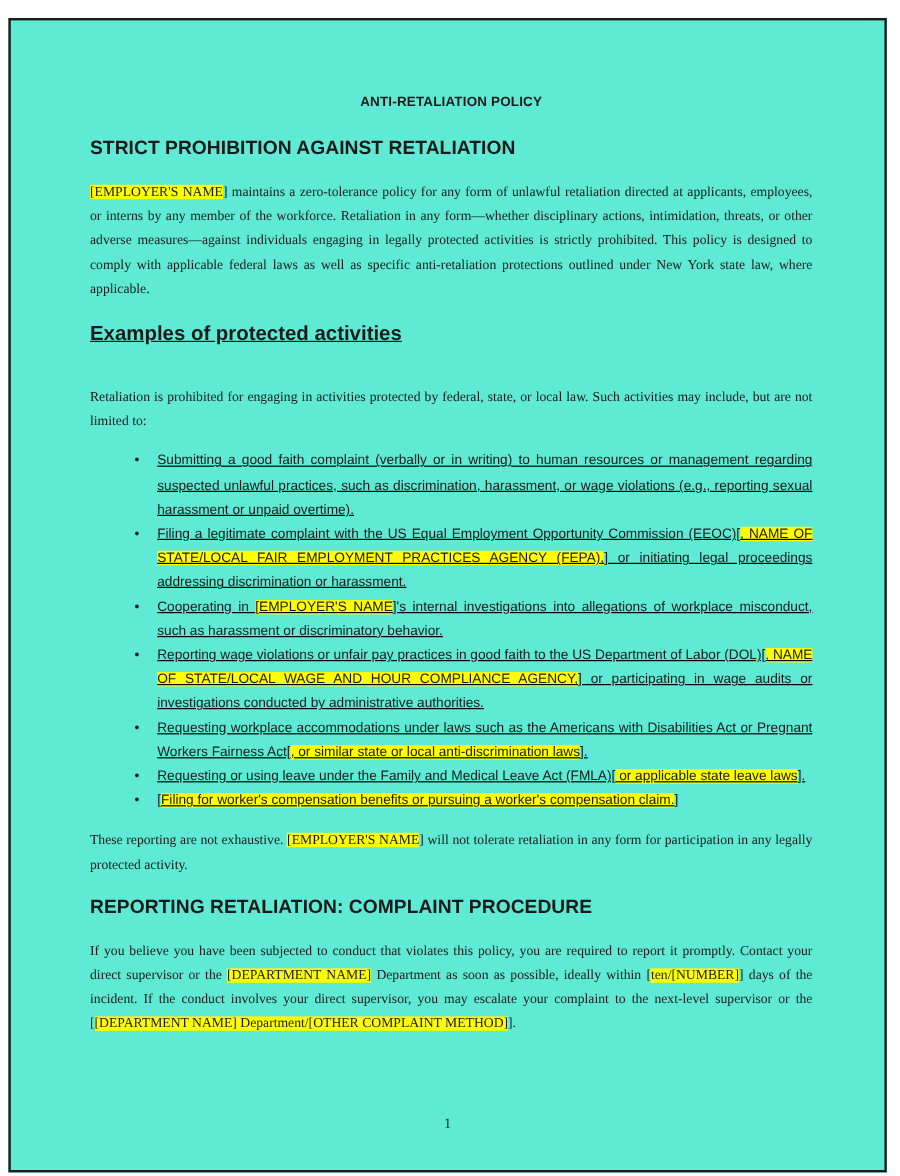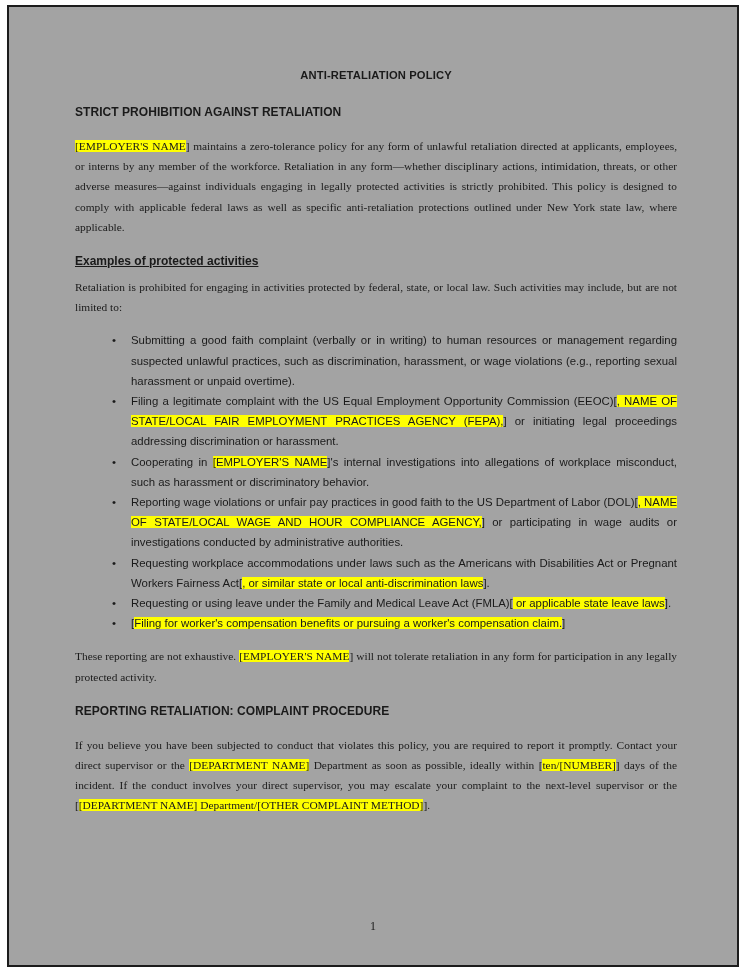--- a/index.html
+++ b/index.html
@@ -9,70 +9,71 @@
   }
   body {
     width: 750px;
     height: 980px;
     font-family: "Liberation Sans", sans-serif;
     overflow: hidden;
   }
   #page {
     position: absolute;
     left: 7px;
-    top: 5px;
+    top: 15px;
     width: 732px;
     height: 962px;
     border: 2px solid #1c1c1c;
     box-sizing: border-box;
-    background: #a3a3a3;
+    background: #5eead4;
   }
   #content {
     position: absolute;
     left: 66px;
     top: 62px;
     width: 602px;
   }
   .doc-title {
     text-align: center;
     font-size: 11.2px;
     font-weight: bold;
     color: #1a1a1a;
     letter-spacing: 0.15px;
     margin: 0 0 24px 0;
   }
   .sec-heading {
-    font-size: 12px;
+    font-size: 16px;
     font-weight: bold;
     color: #1a1a1a;
     letter-spacing: 0.05px;
     margin: 0 0 17px 0;
   }
   .sub-heading {
-    font-size: 12px;
+    font-size: 17px;
     color: #1a1a1a;
     text-decoration: underline;
-    margin: 0 0 9px 0;
+    margin: 0 0 33px 0;
   }
   p.body-text {
     font-size: 11.4px;
     line-height: 20.2px;
     color: #1a1a1a;
     text-align: justify;
     text-justify: inter-word;
     margin: 0 0 17px 0;
     font-family: Liberation Serif, serif;
   }
   p.body-text.tight {
     margin-bottom: 13px;
   }
   ul.bullets {
     list-style: none;
     margin: 0 0 13px 0;
     padding: 0;
+    text-decoration: underline;
   }
   ul.bullets > li {
     position: relative;
     padding-left: 56px;
     font-size: 11.4px;
     line-height: 20.2px;
     color: #1a1a1a;
     text-align: justify;
     text-justify: inter-word;
     margin: 0;

